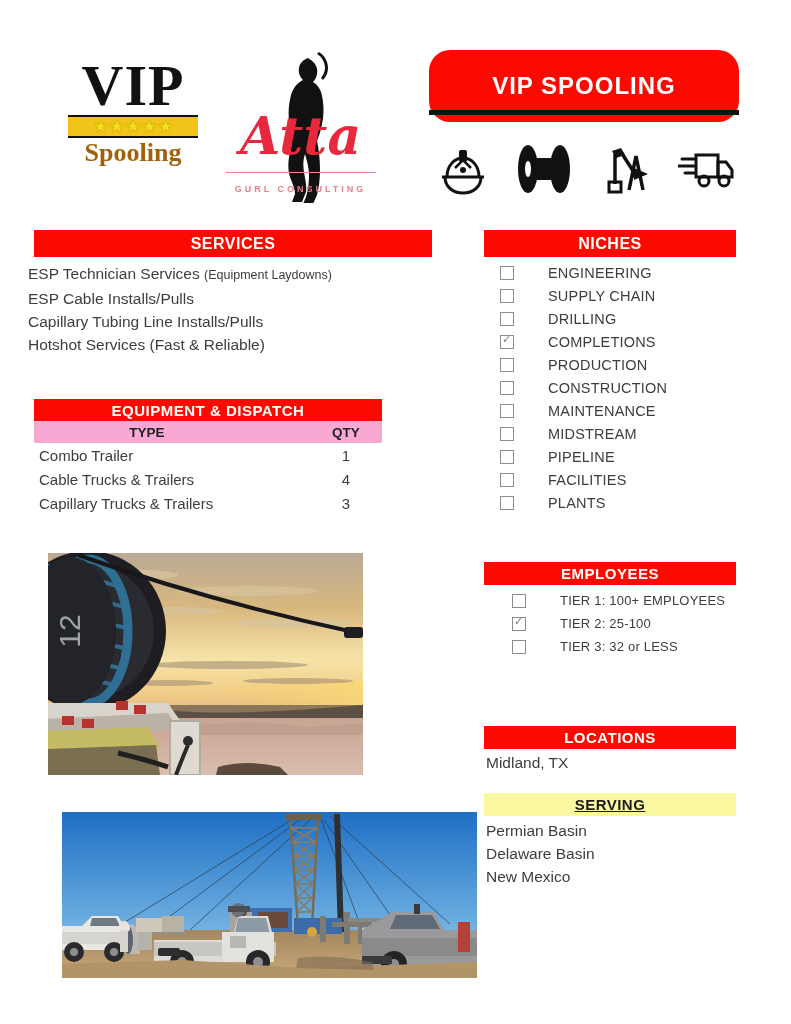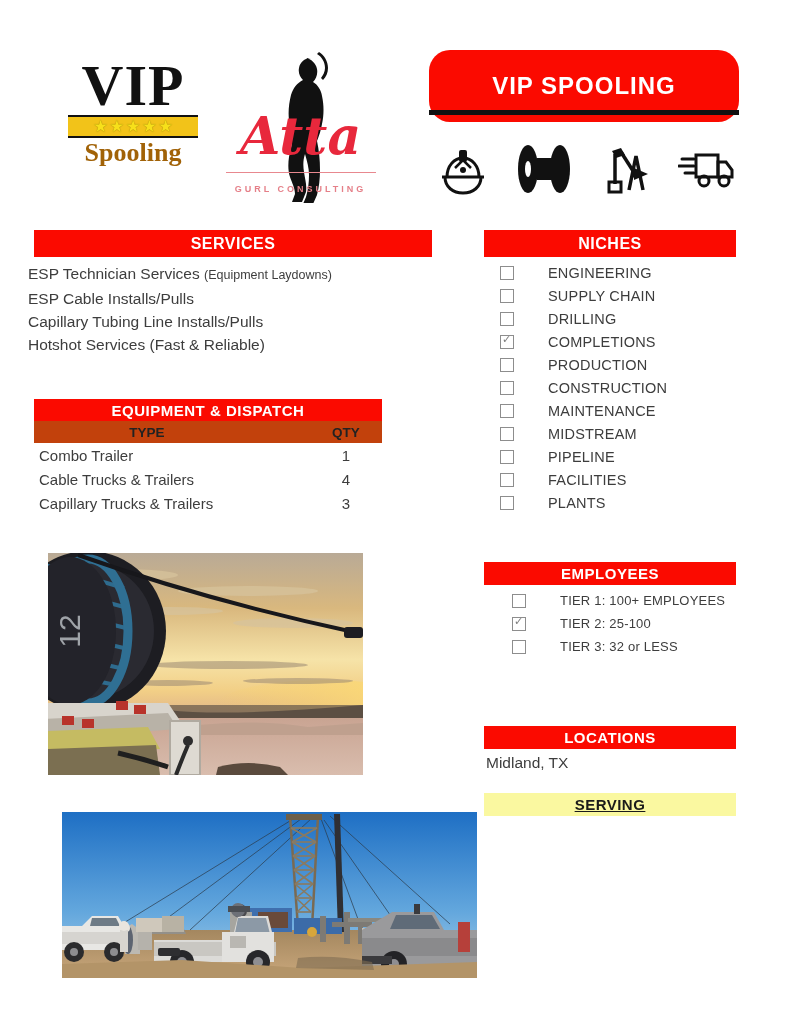--- a/index.html
+++ b/index.html
@@ -188,21 +188,21 @@
     height: 22px;
     font-size: 15px;
   }
   #equip-table {
     position: absolute;
     left: 34px;
     top: 421px;
     width: 348px;
   }
   #equip-table .head-row {
-    background: #c2410c;
+    background: #f9a8d4;
     display: flex;
     height: 22px;
     align-items: center;
     font-weight: bold;
     font-size: 13.5px;
     color: #222222;
   }
   #equip-table .head-row .c-type {
     flex: 1;
     text-align: center;
@@ -676,14 +676,19 @@
         <span class="clabel">TIER 3: 32 or LESS</span>
       </div>
   </div>
 
   <div class="bar" id="locations-bar">LOCATIONS</div>
   <div id="locations-list">
     <div class="loc">Midland, TX</div>
   </div>
 
   <div class="bar yellow" id="serving-bar">SERVING</div>
+  <div id="serving-list">
+    <div class="loc">Permian Basin</div>
+    <div class="loc">Delaware Basin</div>
+    <div class="loc">New Mexico</div>
+  </div>
 
 </div>
 
 </body></html>

